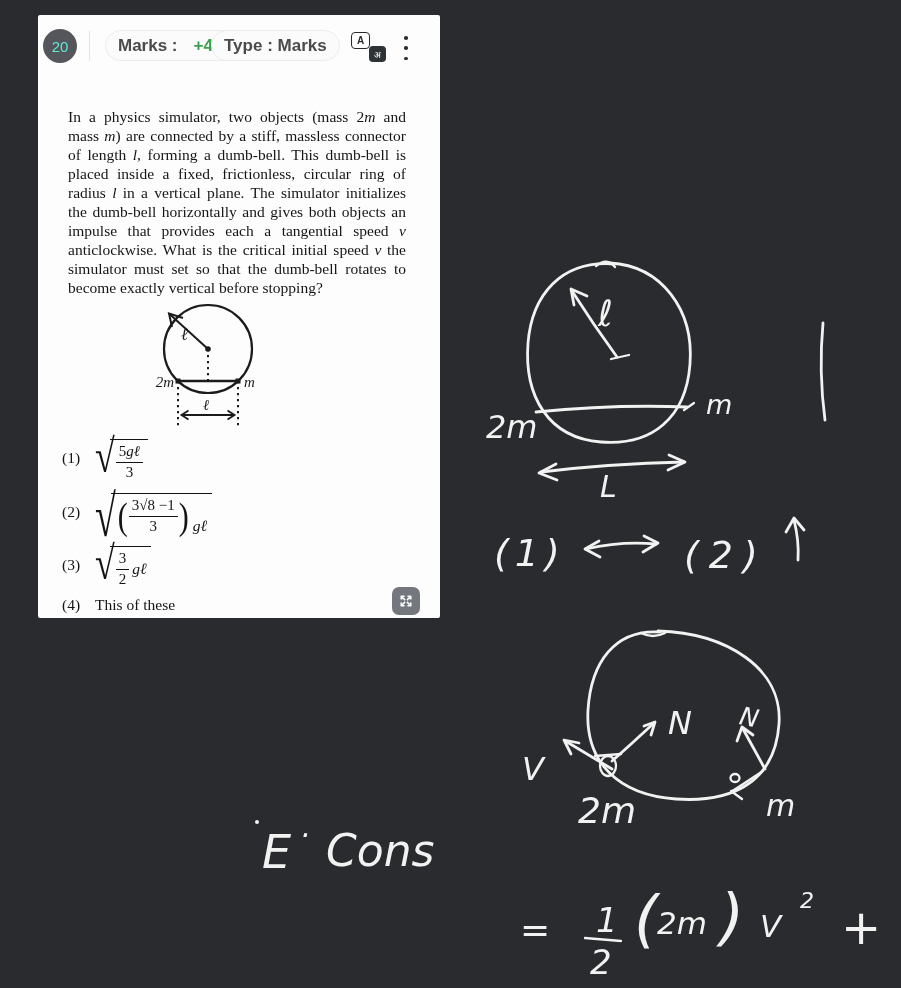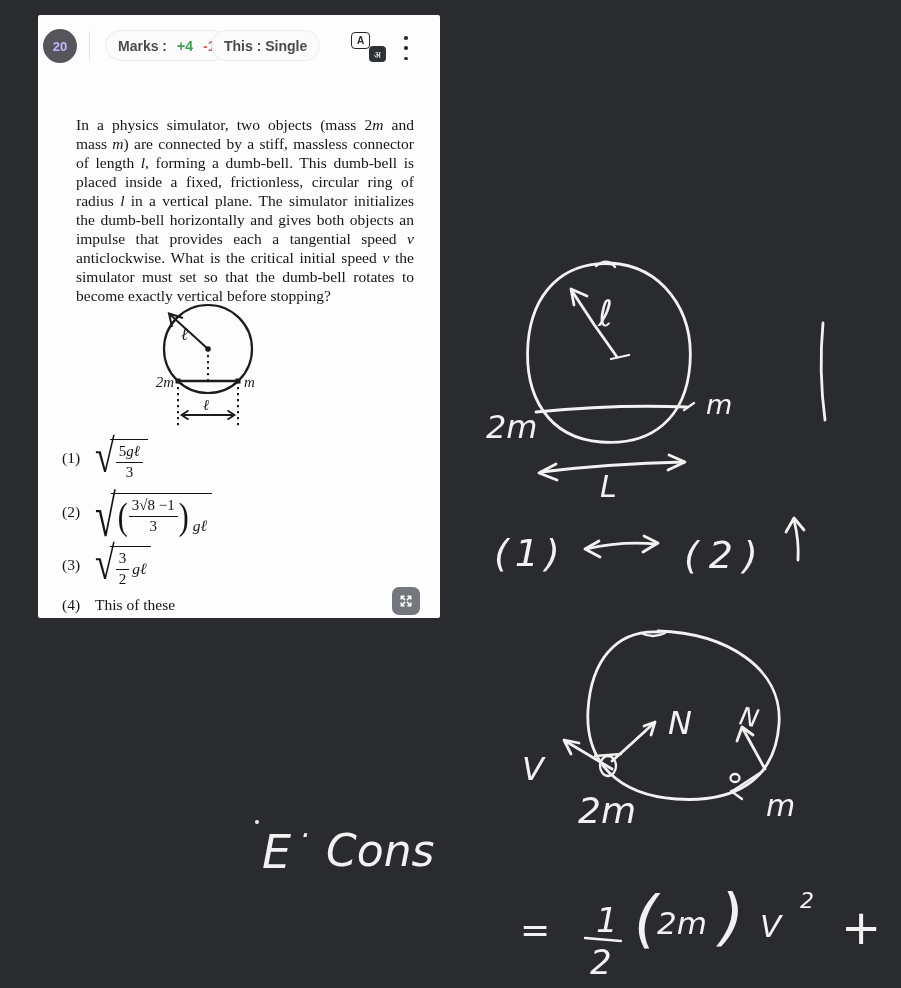--- a/index.html
+++ b/index.html
@@ -8,48 +8,48 @@
     background:#2a2b2e;
     font-family:"Liberation Sans",sans-serif;
   }
   
   .card{
     position:absolute;left:38px;top:15px;width:402px;height:603px;
     background:#fdfdfd;border-radius:2px;
   }
   .qnum{
     position:absolute;left:5px;top:14px;width:34px;height:34px;border-radius:50%;
-    background:#54565c;color:#c4b5fd;font-size:13px;font-weight:bold;
+    background:#54565c;color:#5eead4;font-size:15px;font-weight:normal;
     display:flex;align-items:center;justify-content:center;
   }
   .hdr-divider{position:absolute;left:51px;top:16px;width:1px;height:30px;background:#e4e4e4;}
   .pill{
     position:absolute;top:15px;height:29px;border:1px solid #ececec;background:#fbfbfb;
-    border-radius:16px;display:flex;align-items:center;gap:10px;
-    padding:0 12px;font-size:14px;color:#4a4a4a;font-weight:600;white-space:nowrap;
+    border-radius:16px;display:flex;align-items:center;gap:16px;
+    padding:0 12px;font-size:17px;color:#4a4a4a;font-weight:600;white-space:nowrap;
   }
   .pill-marks{left:67px;}
   .pill-type{left:173px;}
   .pos{color:#3ca14e;}
   .neg{color:#cf5b5b;}
   .translate{position:absolute;left:313px;top:17px;width:35px;height:30px;cursor:pointer;}
   .tr-a{
     position:absolute;left:0;top:0;width:17px;height:15px;border:1.6px solid #26282b;border-radius:4px;
     background:#fff;font-size:10px;font-weight:bold;color:#26282b;
     display:flex;align-items:center;justify-content:center;z-index:1;
   }
   .tr-b{
     position:absolute;right:0;bottom:0;width:17px;height:16px;background:#2d3237;border-radius:4px;
     color:#fff;font-size:9px;display:flex;align-items:center;justify-content:center;z-index:2;
   }
   .kebab{position:absolute;left:362px;top:21px;width:12px;height:24px;
     display:flex;flex-direction:column;justify-content:space-between;align-items:center;cursor:pointer;}
   .kebab .dot{width:3.5px;height:3.5px;border-radius:50%;background:#2e2e2e;}
   .qtext{
-    position:absolute;left:22px;top:84px;width:338px;margin:16px;
+    position:absolute;left:22px;top:84px;width:338px;margin:8px;
     font-family:"Liberation Serif",serif;font-size:15.5px;line-height:19px;
     text-align:justify;color:#151515;
   }
   .it{font-style:italic;}
   
   .figure{position:absolute;left:94px;top:286px;width:150px;height:140px;}
   .figure text{font-family:"Liberation Serif",serif;font-style:italic;fill:#1b1b1b;}
   
   .options{position:absolute;left:24px;top:420px;width:360px;font-family:"Liberation Serif",serif;color:#141414;}
   .opt{display:flex;align-items:center;margin-bottom:7px;cursor:pointer;}
@@ -95,21 +95,21 @@
   <div class="qnum">20</div>
   <div class="hdr-divider"></div>
 
   <div class="pill pill-marks">
     <span>Marks :</span>
     <span class="pos">+4</span>
     <span class="neg">-1</span>
   </div>
 
   <div class="pill pill-type">
-    <span>This : Single</span>
+    <span>Type : Marks</span>
   </div>
 
   <div class="translate">
     <span class="tr-a">A</span>
     <span class="tr-b">अ</span>
   </div>
 
   <div class="kebab">
     <span class="dot"></span>
     <span class="dot"></span>

